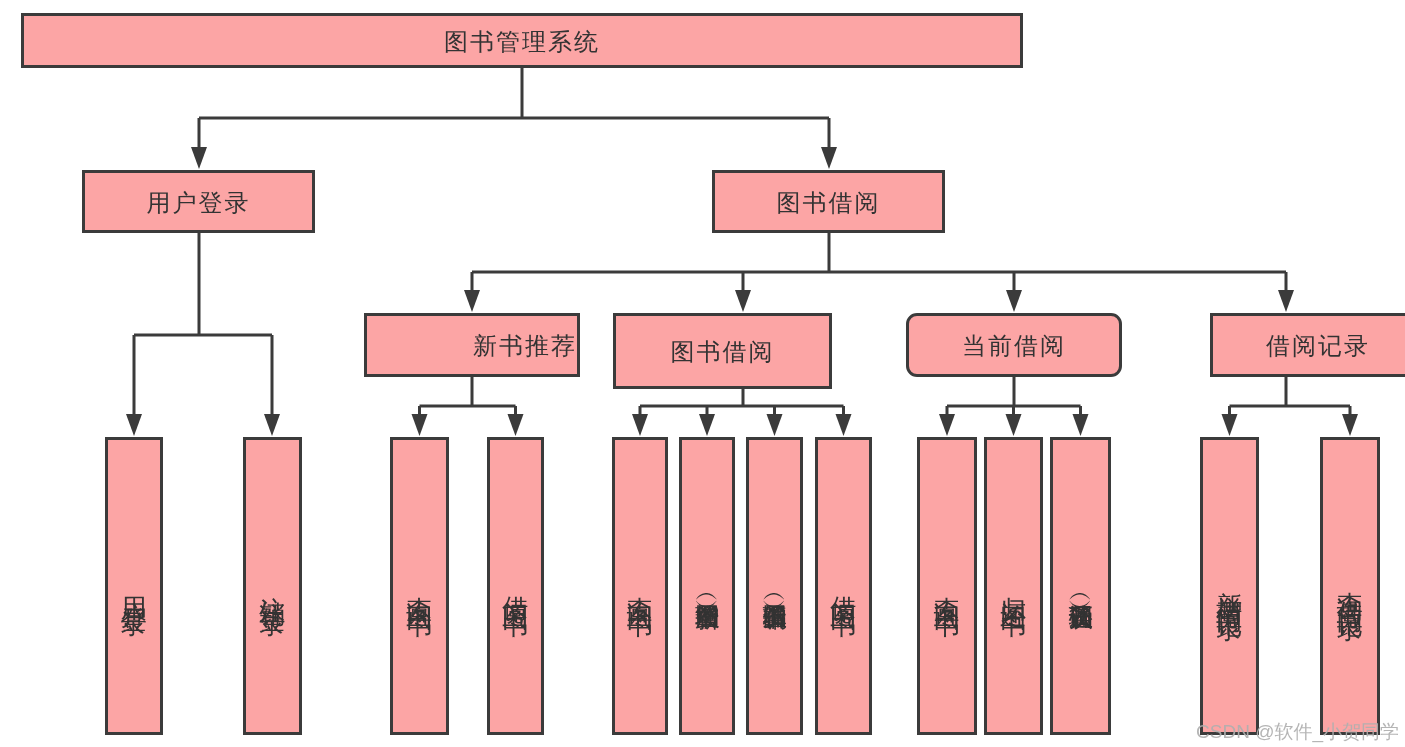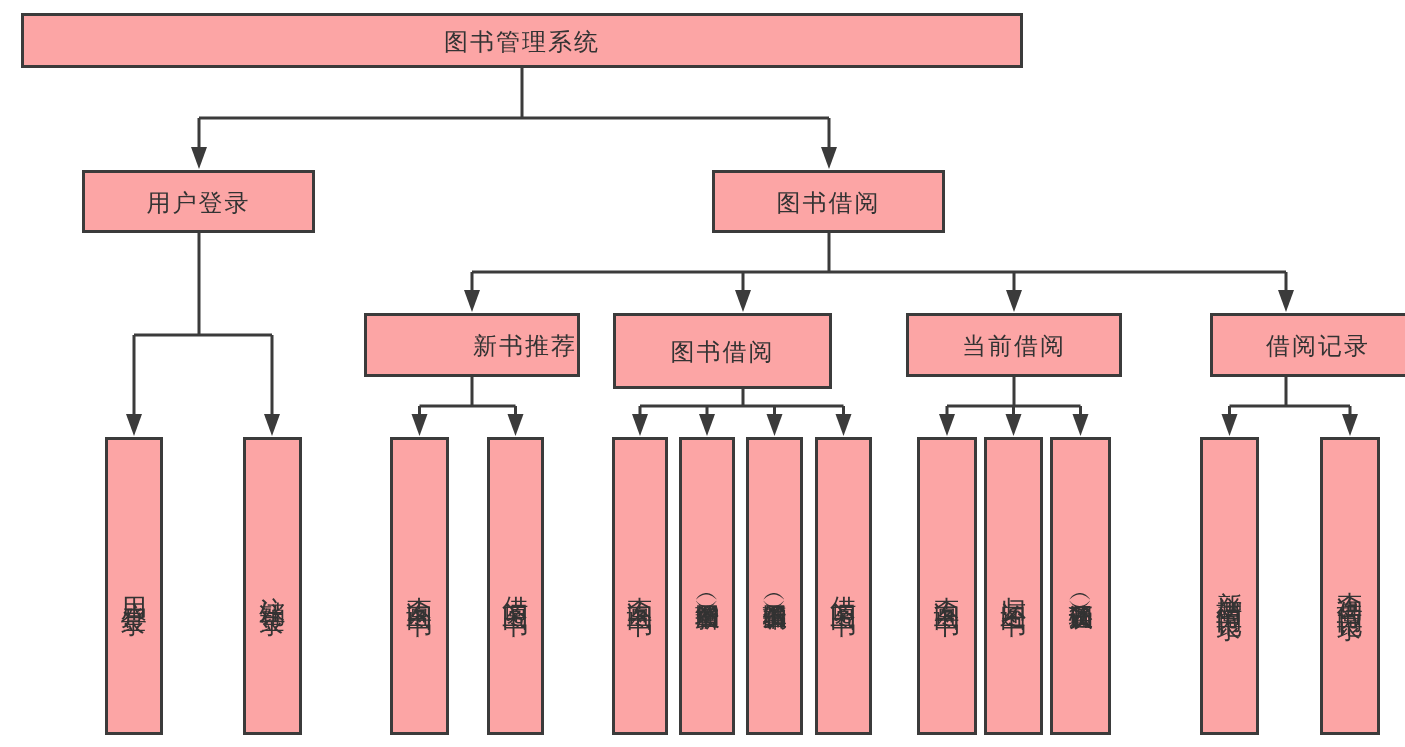--- a/index.html
+++ b/index.html
@@ -116,21 +116,21 @@
   <div class="node" style="left:712px; top:170px; width:233px; height:63px;">
     <span class="hlabel">图书借阅</span>
   </div>
 
   <div class="node" style="left:364px; top:313px; width:216px; height:64px;justify-content:flex-end;">
     <span class="hlabel">新书推荐</span>
   </div>
   <div class="node" style="left:613px; top:313px; width:219px; height:76px;">
     <span class="hlabel">图书借阅</span>
   </div>
-  <div class="node" style="left:906px; top:313px; width:216px; height:64px;">
+  <div class="node" style="left:906px; top:313px; width:216px; height:64px;border-radius:11px;">
     <span class="hlabel">当前借阅</span>
   </div>
   <div class="node" style="left:1210px; top:313px; width:216px; height:64px;">
     <span class="hlabel">借阅记录</span>
   </div>
 
   <div class="node" style="left:105px; top:437px; width:58px; height:298px;">
     <span class="vlabel">用户登录</span>
   </div>
   <div class="node" style="left:243px; top:437px; width:59px; height:298px;">
@@ -167,14 +167,15 @@
     <span class="vlabel long">确认归还（管理员）</span>
   </div>
 
   <div class="node" style="left:1200px; top:437px; width:59px; height:298px;">
     <span class="vlabel">新增借阅记录</span>
   </div>
   <div class="node" style="left:1320px; top:437px; width:60px; height:298px;">
     <span class="vlabel">查询借阅记录</span>
   </div>
 
+  <div class="watermark">CSDN @软件_小贺同学</div>
 
 </div>
 
 </body></html>

